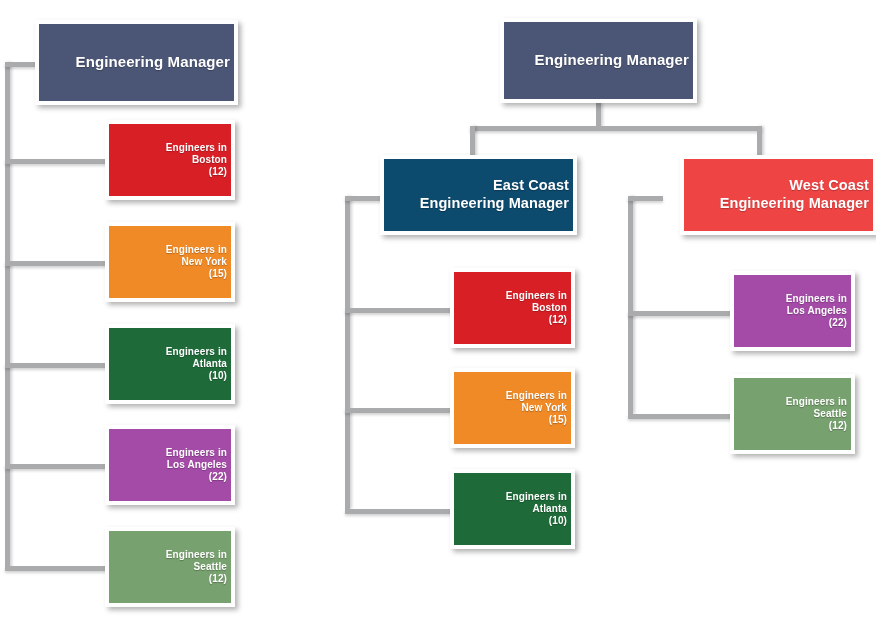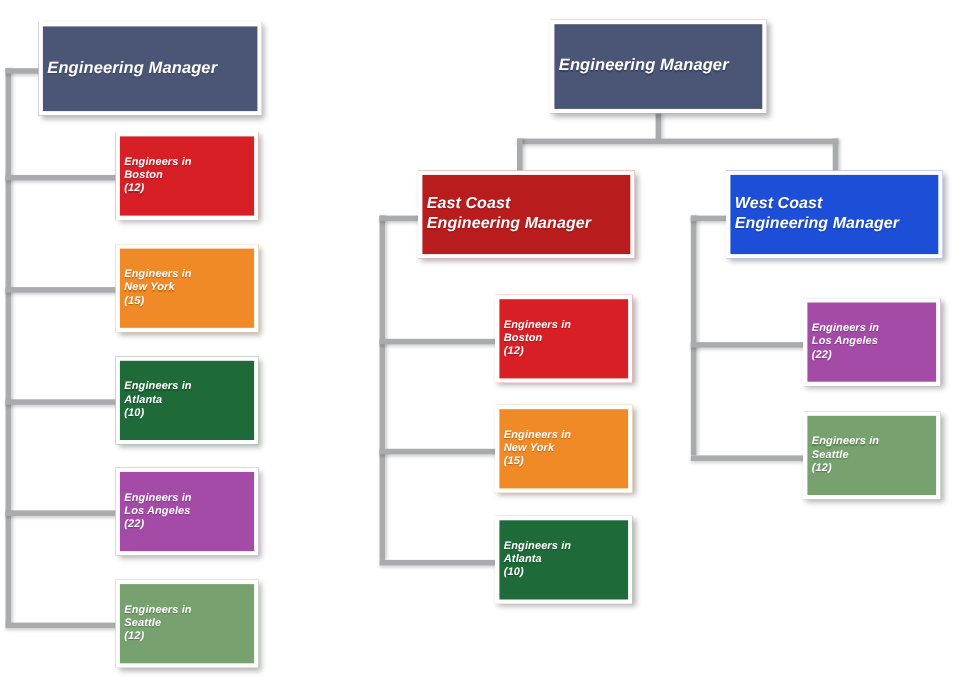--- a/index.html
+++ b/index.html
@@ -18,27 +18,26 @@
   .line.h{height:5px;box-shadow:0 2px 3px rgba(0,0,0,0.18);}
 
   
   .node{
     position:absolute;
     box-sizing:border-box;
     border:4px solid #ffffff;
     display:flex;
     align-items:center;
     justify-content:center;
-    text-align:left;
+    text-align:right;
     color:#ffffff;
     font-weight:bold;
     line-height:1.22;
     letter-spacing:.1px;
     box-shadow:3px 3px 5px rgba(0,0,0,0.30);
-    font-style:italic;
     -webkit-font-smoothing:antialiased;
   }
   .node .txt{
     display:block;
     width:100%;
     padding:0 4px;
     box-sizing:border-box;
     white-space:pre-line;
     text-shadow:0 1px 1px rgba(0,0,0,0.25);
   }
@@ -111,26 +110,26 @@
 
     <div class="line v" style="left:628px; top:196px; height:218px;"></div>
     <div class="line h" style="left:628px; top:196px; width:35px;"></div>
     <div class="line h" style="left:628px; top:311px; width:106px;"></div>
     <div class="line h" style="left:628px; top:414px; width:106px;"></div>
 
     <div class="node t-lead" style="left:500px; top:18px; width:197px; height:85px; background:#4b5575;">
       <span class="txt">Engineering Manager</span>
     </div>
 
-    <div class="node t-mgr" style="left:380px; top:155px; width:197px; height:80px; background:#b91c1c;">
+    <div class="node t-mgr" style="left:380px; top:155px; width:197px; height:80px; background:#0c4a6e;">
       <span class="txt">East Coast
 Engineering Manager</span>
     </div>
 
-    <div class="node t-mgr" style="left:660px; top:155px; width:197px; height:80px; background:#1d4ed8;">
+    <div class="node t-mgr" style="left:680px; top:155px; width:197px; height:80px; background:#ef4444;">
       <span class="txt">West Coast
 Engineering Manager</span>
     </div>
 
     <div class="node t-leaf" style="left:450px; top:268px; width:125px; height:80px; background:#d81f26;">
       <span class="txt">Engineers in
 Boston
 (12)</span>
     </div>
 

